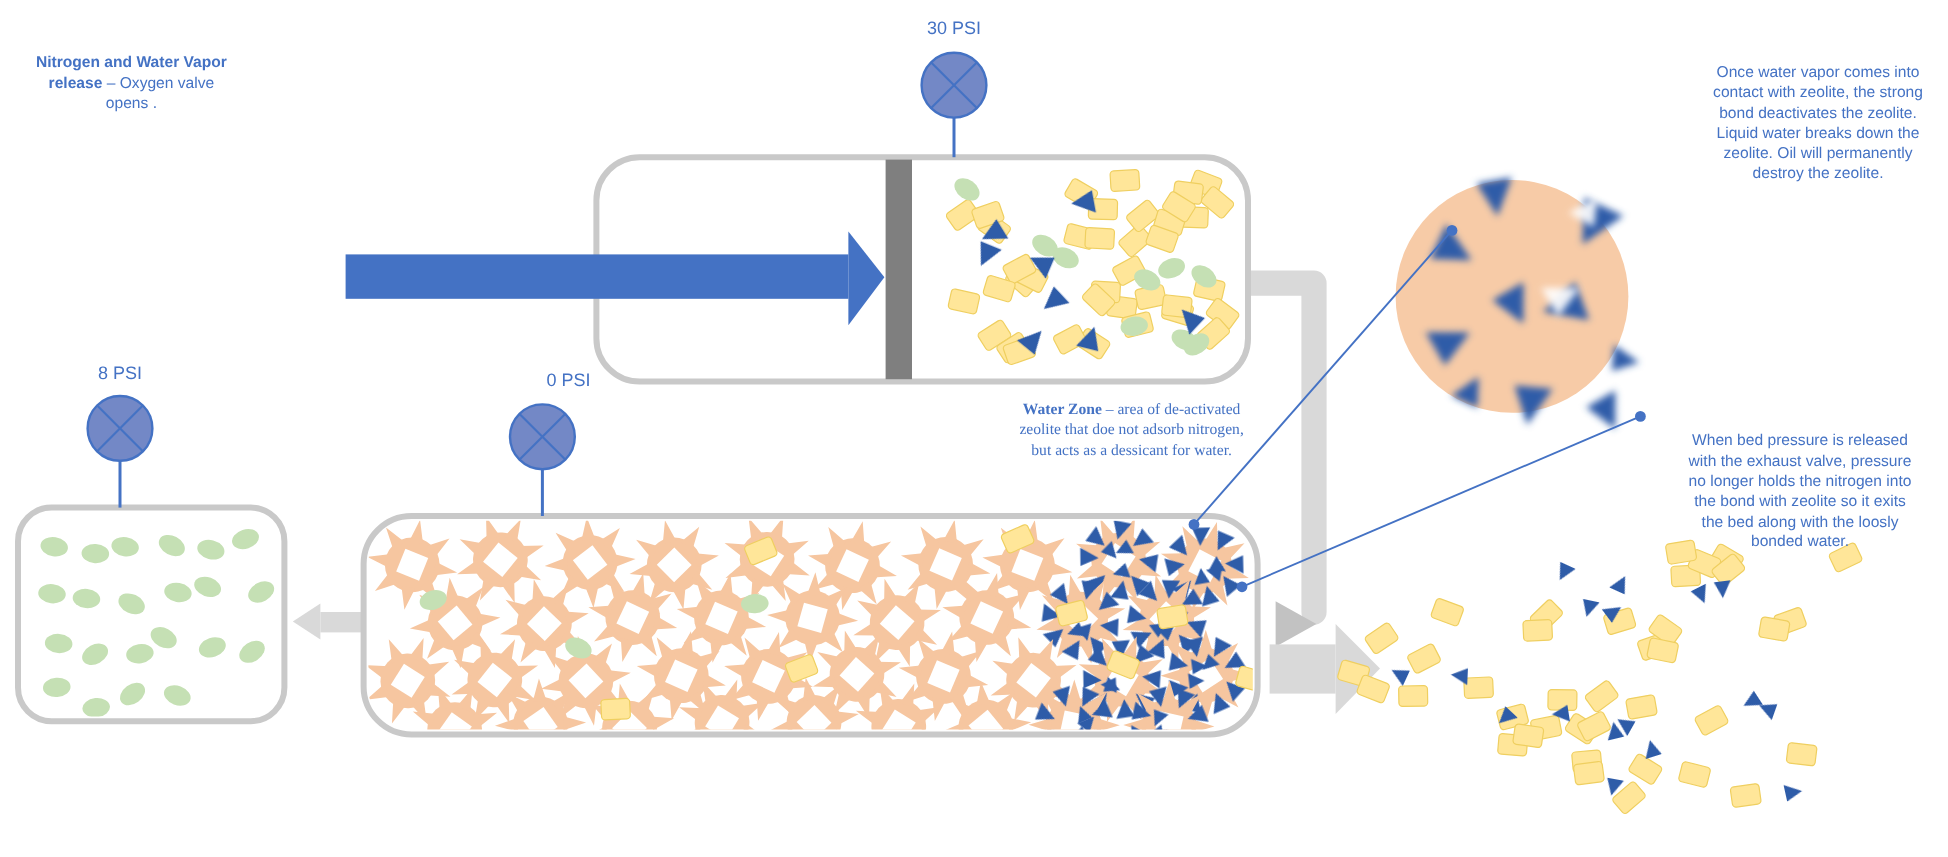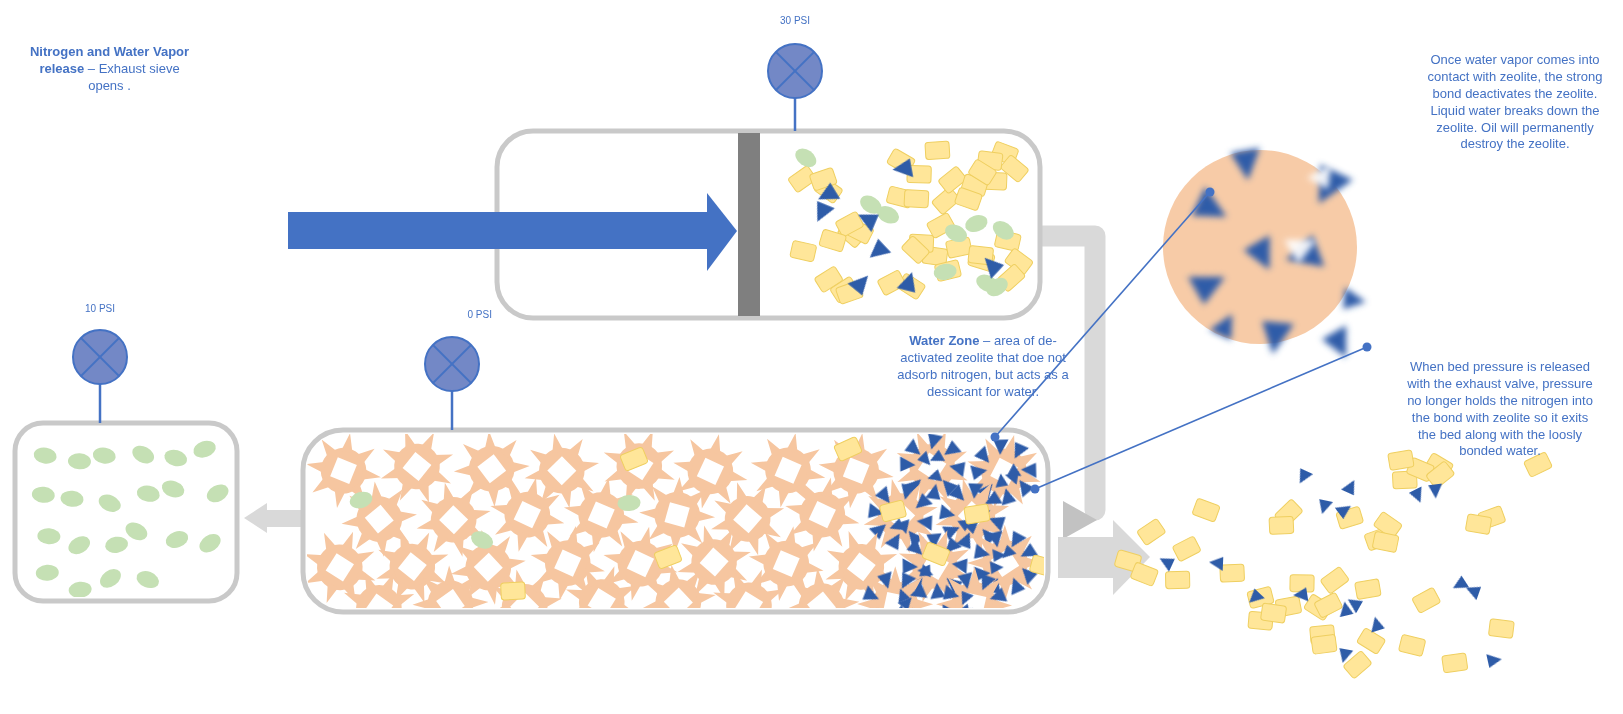--- a/index.html
+++ b/index.html
@@ -1,24 +1,24 @@
 <!DOCTYPE html>
 <html><head>
 <meta charset="utf-8">
 <style>
   html,body{margin:0;padding:0;background:#fff;}
   .stage{position:relative;width:1623px;height:714px;background:#fff;overflow:hidden;
          font-family:"Liberation Sans",sans-serif;}
   svg.scene{position:absolute;left:0;top:0;}
   .txt{position:absolute;color:#4472C4;font-size:13px;line-height:1.3;text-align:center;}
   .b{font-weight:bold;margin-top:38px;}
-  .psi{position:absolute;color:#4472C4;font-size:10px;text-align:center;width:80px;}
+  .psi{position:absolute;color:#4472C4;font-size:15px;text-align:center;width:80px;}
   .t1{left:22px;top:44px;width:175px;}
   .t2{left:40px;top:182px;width:180px;}
-  .t4{left:885px;top:333px;width:196px;}
+  .t4{left:845px;top:333px;width:196px;font-family:Liberation Serif, serif;}
   .t5{left:1424px;top:52px;width:182px;}
   .t6{left:1404px;top:359px;width:192px;}
   .l30{left:755px;top:15px;}
   .l10{left:60px;top:303px;}
   .l0{left:412px;top:309px;text-align:right;}
   .tank{fill:#fff;stroke:#C9C9C9;stroke-width:5;}
   .pipe{fill:none;stroke:#D9D9D9;stroke-width:21;stroke-linejoin:round;stroke-linecap:round;}
   .grayfill{fill:#D9D9D9;}
   .checkfill{fill:#C2C2C2;}
   .divider{fill:#7F7F7F;}
@@ -544,25 +544,25 @@
   <g>
     <line class="callout" x1="995" y1="437" x2="1210" y2="192"></line>
     <line class="callout" x1="1035" y1="489" x2="1367" y2="347"></line>
     <circle class="cdot" cx="995" cy="437" r="4.5"></circle>
     <circle class="cdot" cx="1210" cy="192" r="4.5"></circle>
     <circle class="cdot" cx="1035" cy="489" r="4.5"></circle>
     <circle class="cdot" cx="1367" cy="347" r="4.5"></circle>
   </g>
 </svg>
 
-<div class="txt t1"><span class="b">Nitrogen and Water Vapor release</span><span> – Exhaust sieve opens .</span></div>
+<div class="txt t1"><span class="b">Nitrogen and Water Vapor release</span><span> – Oxygen valve opens .</span></div>
 
 
 <div class="psi l30">30 PSI</div>
-<div class="psi l10">10 PSI</div>
+<div class="psi l10">8 PSI</div>
 <div class="psi l0">0 PSI</div>
 
 <div class="txt t4"><span class="b">Water Zone</span><span> – area of de-activated zeolite that doe not adsorb nitrogen, but acts as a dessicant for water.</span></div>
 
 <div class="txt t5">Once water vapor comes into contact with zeolite, the strong bond deactivates the zeolite. Liquid water breaks down the zeolite.  Oil will permanently destroy the zeolite.</div>
 
 <div class="txt t6">When bed pressure is released with the exhaust valve, pressure no longer holds the nitrogen into the bond with zeolite so it exits the bed along with the loosly bonded water.</div>
 
 </div>
 

